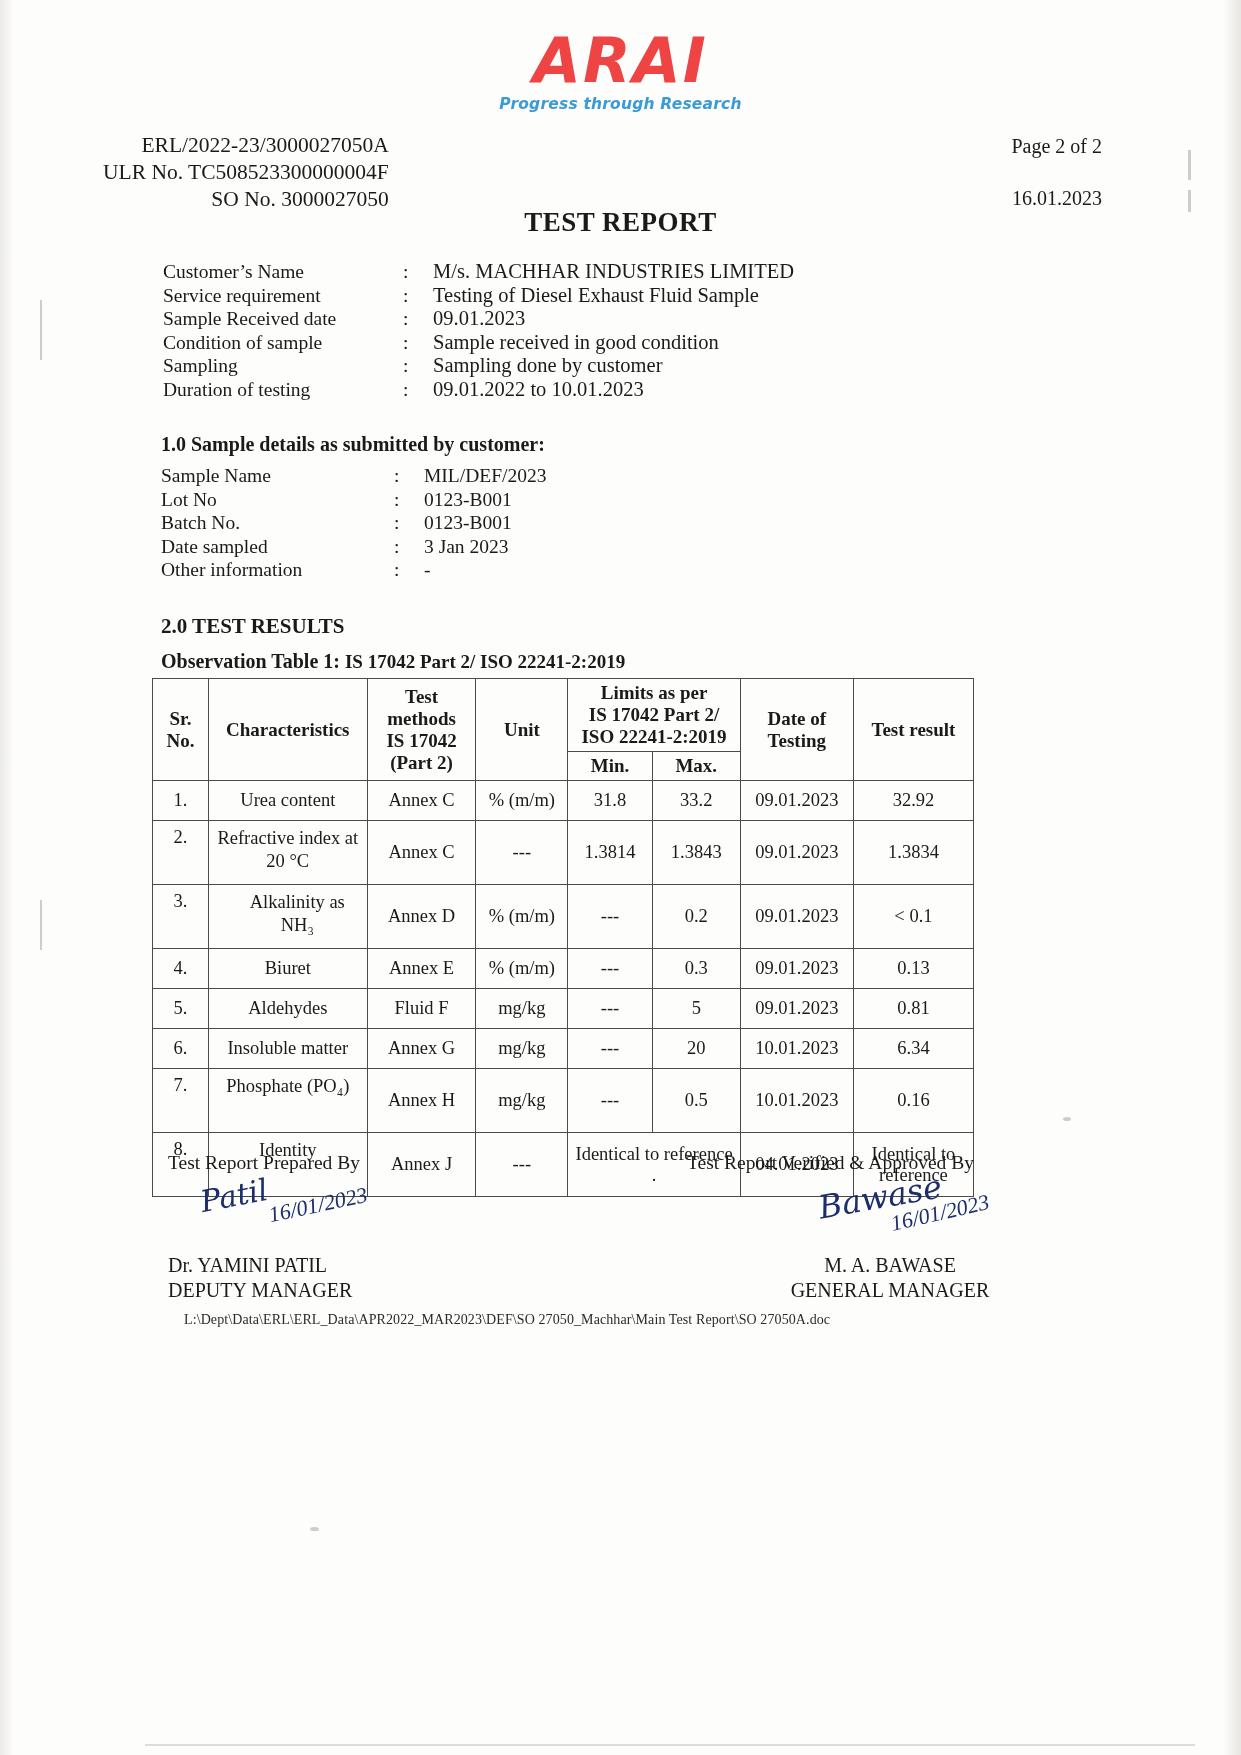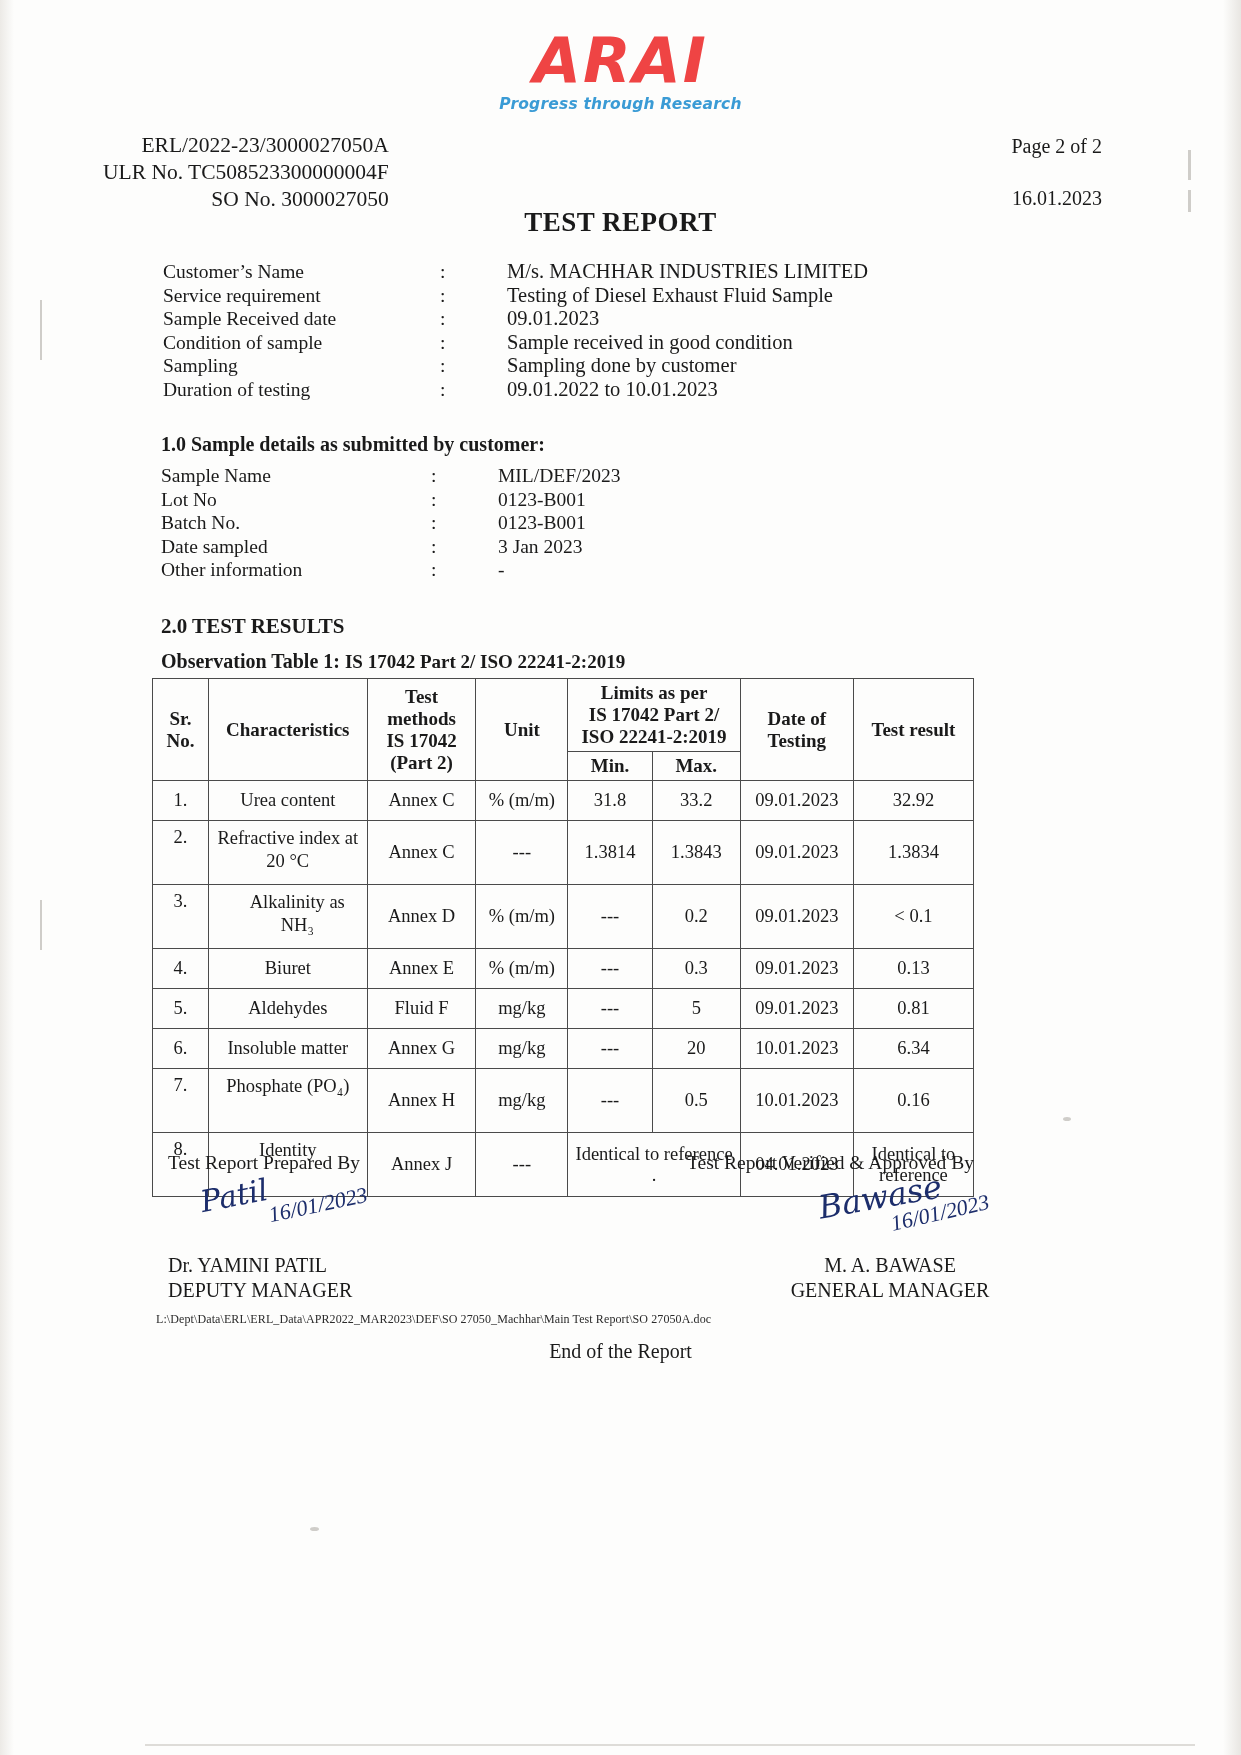--- a/index.html
+++ b/index.html
@@ -102,21 +102,20 @@
 
   
   .kv-block {
     position: absolute;
     font-size: 19.5px;
     line-height: 23.5px;
   }
   .kv-row {
     display: flex;
     align-items: center;
-    gap: 37px;
   }
   .kv-key { width: 240px; flex: 0 0 240px; }
   .kv-sep { width: 30px; flex: 0 0 30px; }
   .kv-val { white-space: nowrap; }
 
   #customer-block { left: 163px; top: 260px; }
   #customer-block .kv-val { font-size: 20.5px; }
 
   .section-head {
     position: absolute;
@@ -222,23 +221,23 @@
   }
   #sig-date-right {
     left: 890px; top: 1200px;
     font-size: 22px;
     transform: rotate(-13deg);
     font-family: "Liberation Serif", serif;
   }
 
   .filepath {
     position: absolute;
-    left: 156px;
+    left: 184px;
     top: 1312px;
-    font-size: 12px;
+    font-size: 14px;
     color: #2a2a2a;
     letter-spacing: 0.1px;
   }
   .end-report {
     position: absolute;
     left: 0; right: 0;
     top: 1340px;
     text-align: center;
     font-size: 20px;
   }
@@ -472,15 +471,14 @@
   <div class="sig-name" id="sig-left-name">
     <div>Dr. YAMINI PATIL</div>
     <div>DEPUTY MANAGER</div>
   </div>
   <div class="sig-name" id="sig-right-name">
     <div>M. A. BAWASE</div>
     <div>GENERAL MANAGER</div>
   </div>
 
   <div class="filepath">L:\Dept\Data\ERL\ERL_Data\APR2022_MAR2023\DEF\SO 27050_Machhar\Main Test Report\SO 27050A.doc</div>
-  <div class="end-report">End of the Report</div>
 
 </div>
 
 </body></html>

